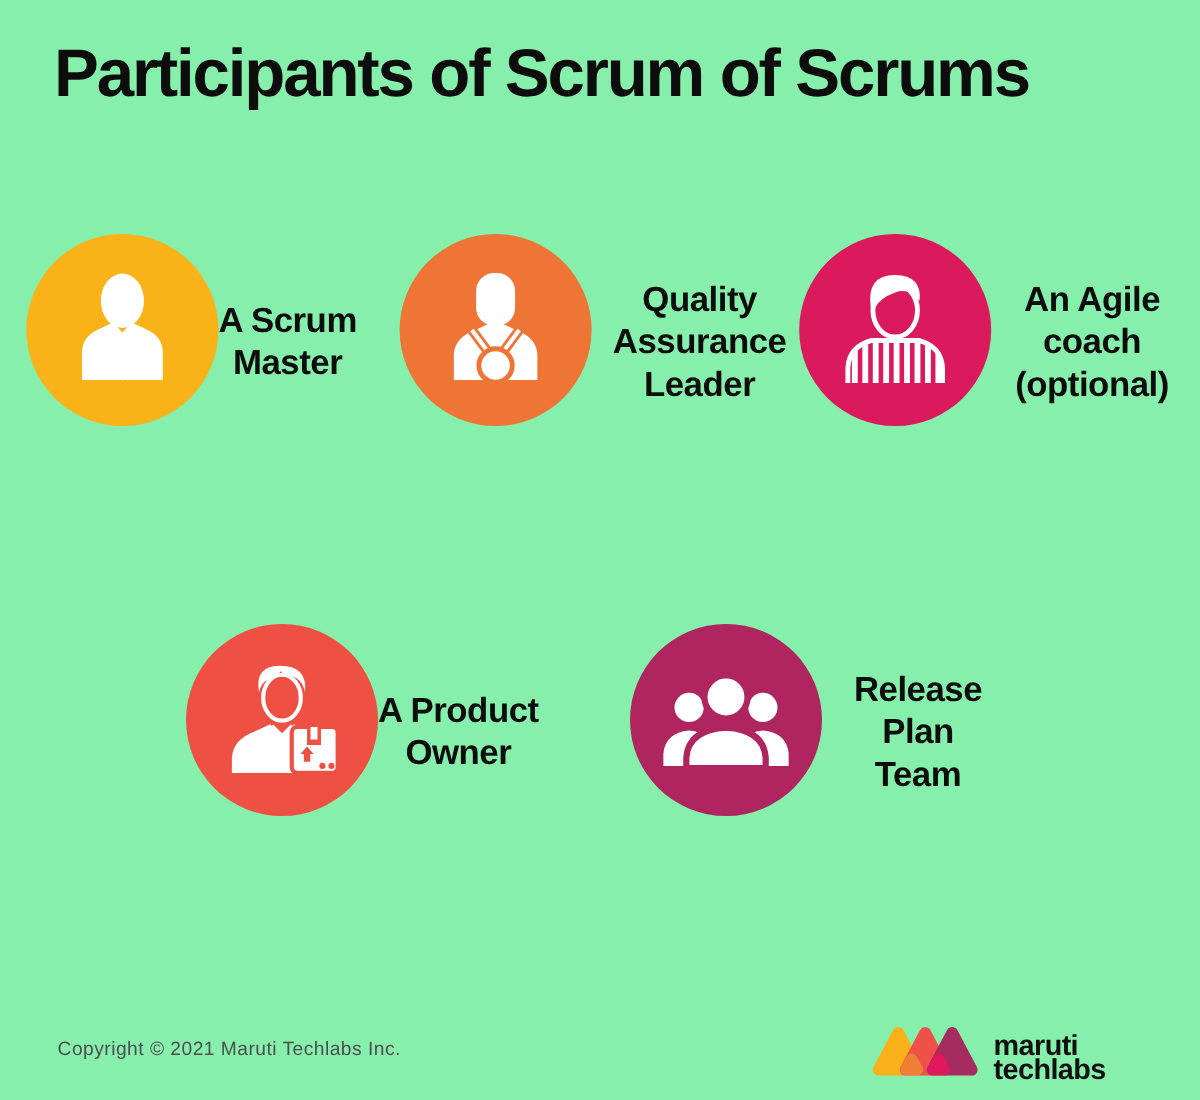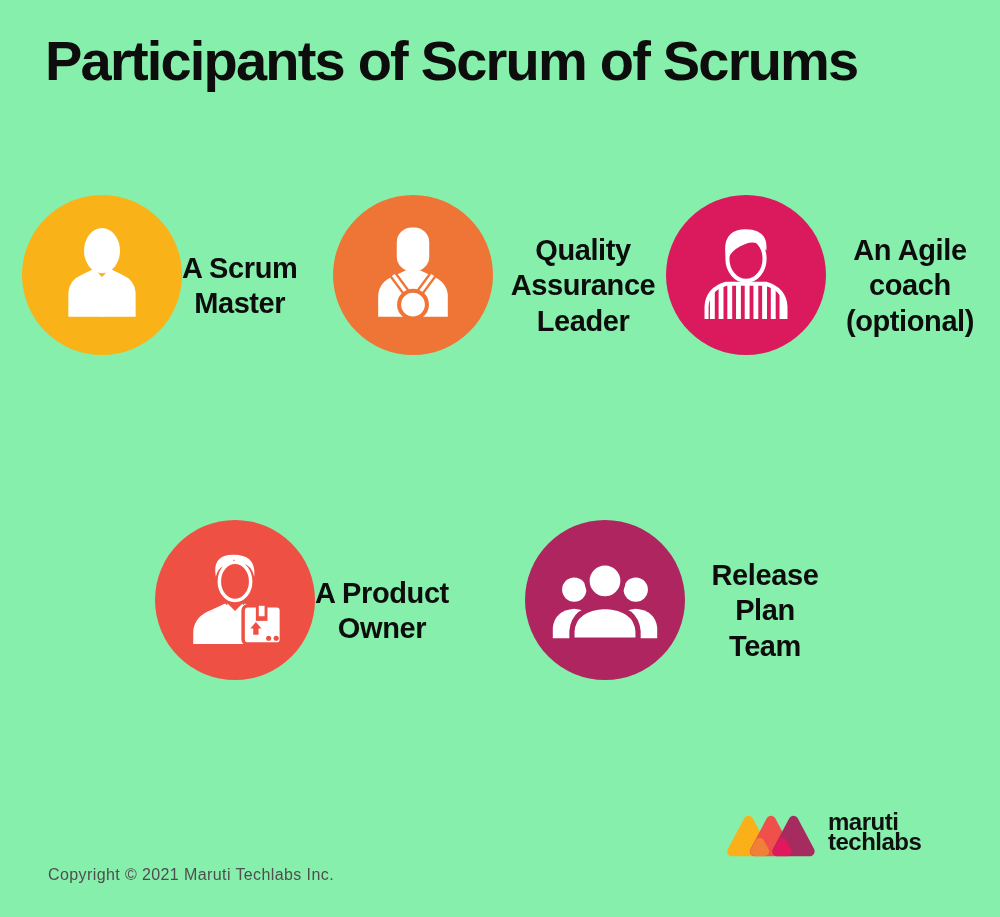--- a/index.html
+++ b/index.html
@@ -26,21 +26,21 @@
   }
   .circle svg { width:116px; height:116px; display:block; }
   .label {
     margin-top:22px; font-size:29px; font-weight:800; line-height:1.22;
     letter-spacing:-0.4px; text-align:center; color:#0d0d0d; white-space:pre-line;
   }
   .copyright {
     position:absolute; left:48px; top:866px;
     font-size:16px; color:#4e4e4e; letter-spacing:0.4px;
   }
-  .logo { position:absolute; left:726px; top:812px; display:flex; align-items:flex-start; }
+  .logo { position:absolute; left:726px; top:852px; display:flex; align-items:flex-end; }
   .logo-triangles { width:90px; height:50px; display:block; }
   .logo-text {
     margin-left:12px; font-size:24px; font-weight:800; line-height:20px;
     letter-spacing:-0.5px; color:#101010;
   }
 </style>
 </head>
 <body>
 
 <div class="canvas" style="background: #86efac; padding-left: 26px;">

